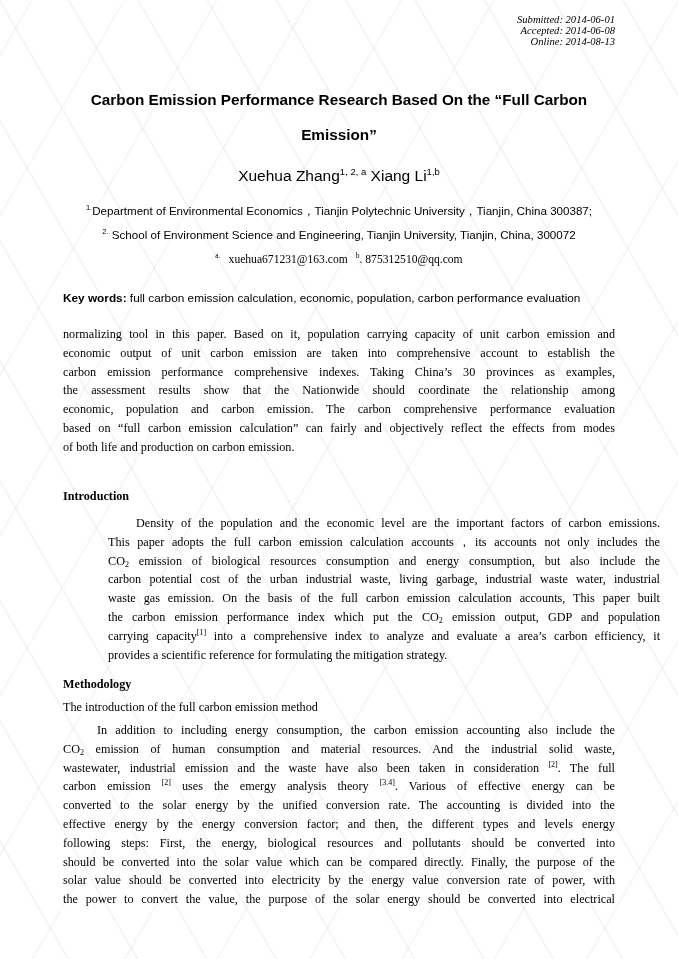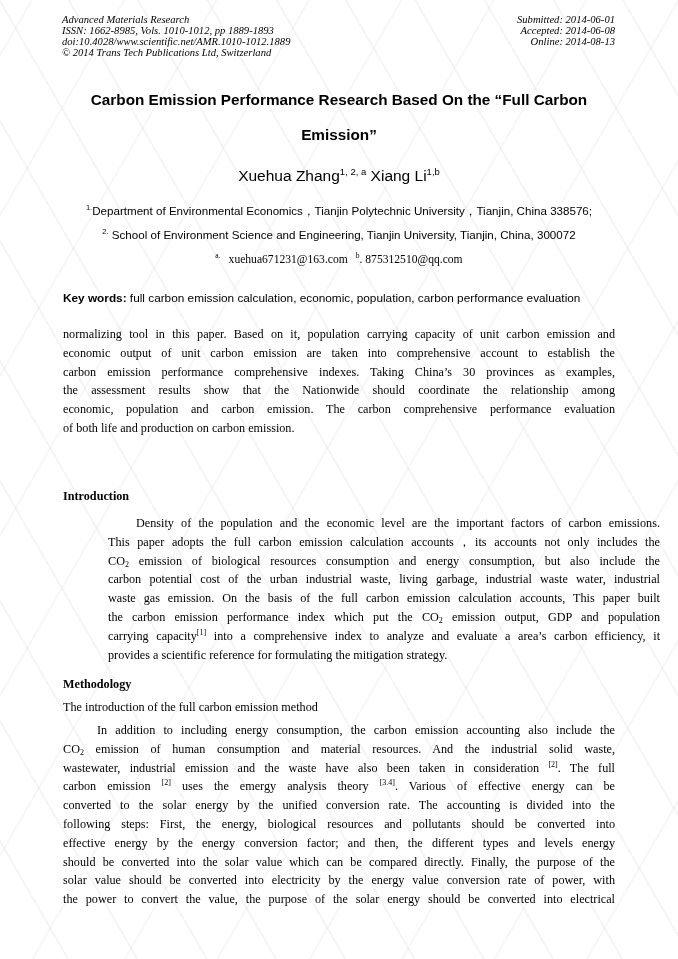--- a/index.html
+++ b/index.html
@@ -71,55 +71,50 @@
   .meth { top: 721px; }
   .indent2 { padding-left: 34px; }
 </style>
 </head>
 <body>
 
 <div class="watermark"></div>
 
 <div class="page">
 
-  <div class="hdr-left">
-    <div>Advanced Materials Research</div>
-    <div>ISSN: 1662-8985, Vols. 1010-1012, pp 1889-1893</div>
-    <div>doi:10.4028/www.scientific.net/AMR.1010-1012.1889</div>
-    <div>© 2014 Trans Tech Publications Ltd, Switzerland</div>
-  </div>
 
   <div class="hdr-right">
     <div>Submitted: 2014-06-01</div>
     <div>Accepted: 2014-06-08</div>
     <div>Online: 2014-08-13</div>
   </div>
 
   <div class="title t1">Carbon Emission Performance Research Based On the “Full Carbon</div>
   <div class="title t2">Emission”</div>
 
   <div class="authors">
     <span>Xuehua Zhang</span><sup>1, 2, a</sup>
     <span>Xiang Li</span><sup>1,b</sup>
   </div>
 
-  <div class="aff aff1"><sup>1.</sup><span>Department of Environmental Economics，Tianjin Polytechnic University，Tianjin, China 338576;</span></div>
+  <div class="aff aff1"><sup>1.</sup><span>Department of Environmental Economics，Tianjin Polytechnic University，Tianjin, China 300387;</span></div>
   <div class="aff aff2"><sup>2.</sup><span> School of Environment Science and Engineering, Tianjin University, Tianjin, China, 300072</span></div>
   <div class="aff aff3 emails">
     <sup>a.</sup><span>xuehua671231@163.com</span><span class="email-sep"></span><sup style="margin-right:0">b</sup><span>.  875312510@qq.com</span>
   </div>
 
   <div class="keywords"><b>Key words:</b><span> full carbon emission calculation, economic, population, carbon performance evaluation</span></div>
 
   <div class="para abstract">
     <span class="line">normalizing tool in this paper. Based on it, population carrying capacity of unit carbon emission and</span>
     <span class="line">economic output of unit carbon emission are taken into comprehensive account to establish the</span>
     <span class="line">carbon emission performance comprehensive indexes. Taking China’s 30 provinces as examples,</span>
     <span class="line">the assessment results show that the Nationwide should coordinate the relationship among</span>
     <span class="line">economic, population and carbon emission. The carbon comprehensive performance evaluation</span>
+    <span class="line">based on “full carbon emission calculation” can fairly and objectively reflect the effects from modes</span>
     <span class="line last">of both life and production on carbon emission.</span>
   </div>
 
   <div class="heading h-intro">Introduction</div>
 
   <div class="para intro">
     <span class="line indent">Density of the population and the economic level are the important factors of carbon emissions.</span>
     <span class="line">This paper adopts the full carbon emission calculation accounts，its accounts not only includes the</span>
     <span class="line"><span>CO</span><sub>2</sub> <span>emission of biological resources consumption and energy consumption, but also include the</span></span>
     <span class="line">carbon potential cost of the urban industrial waste, living garbage, industrial waste water, industrial</span>
@@ -131,20 +126,20 @@
 
   <div class="heading h-meth">Methodology</div>
   <div class="subheading">The introduction of the full carbon emission method</div>
 
   <div class="para meth">
     <span class="line indent2">In addition to including energy consumption, the carbon emission accounting also include the</span>
     <span class="line"><span>CO</span><sub>2</sub> <span>emission of human consumption and material resources. And the industrial solid waste,</span></span>
     <span class="line"><span>wastewater, industrial emission and the waste have also been taken in consideration</span> <sup>[2]</sup><span>. The full</span></span>
     <span class="line"><span>carbon emission</span> <sup>[2]</sup> <span>uses the emergy analysis theory</span> <sup>[3.4]</sup><span>. Various of effective energy can be</span></span>
     <span class="line">converted to the solar energy by the unified conversion rate. The accounting is divided into the</span>
+    <span class="line">effective energy by the energy conversion factor; and then, the different types and levels energy</span>
     <span class="line">following steps: First, the energy, biological resources and pollutants should be converted into</span>
-    <span class="line">effective energy by the energy conversion factor; and then, the different types and levels energy</span>
     <span class="line">should be converted into the solar value which can be compared directly. Finally, the purpose of the</span>
     <span class="line">solar value should be converted into electricity by the energy value conversion rate of power, with</span>
     <span class="line">the power to convert the value, the purpose of the solar energy should be converted into electrical</span>
   </div>
 
 </div>
 
 </body></html>

